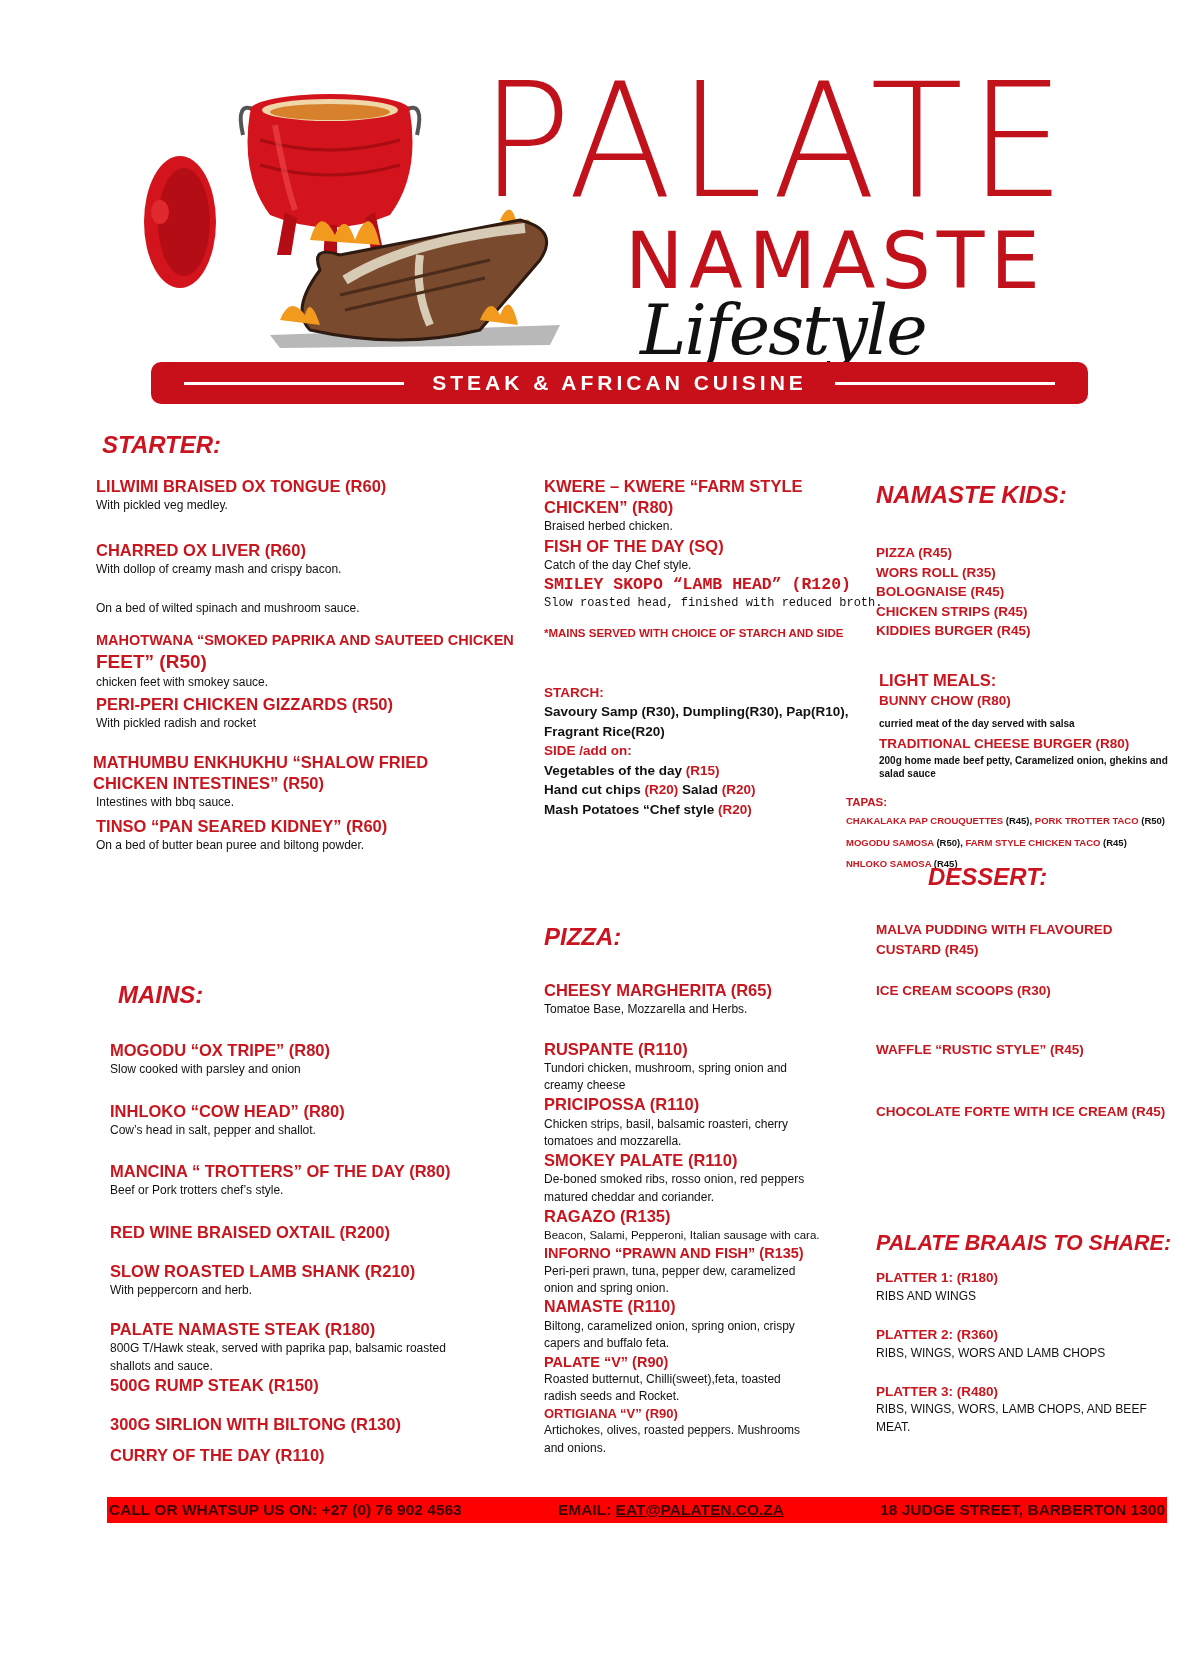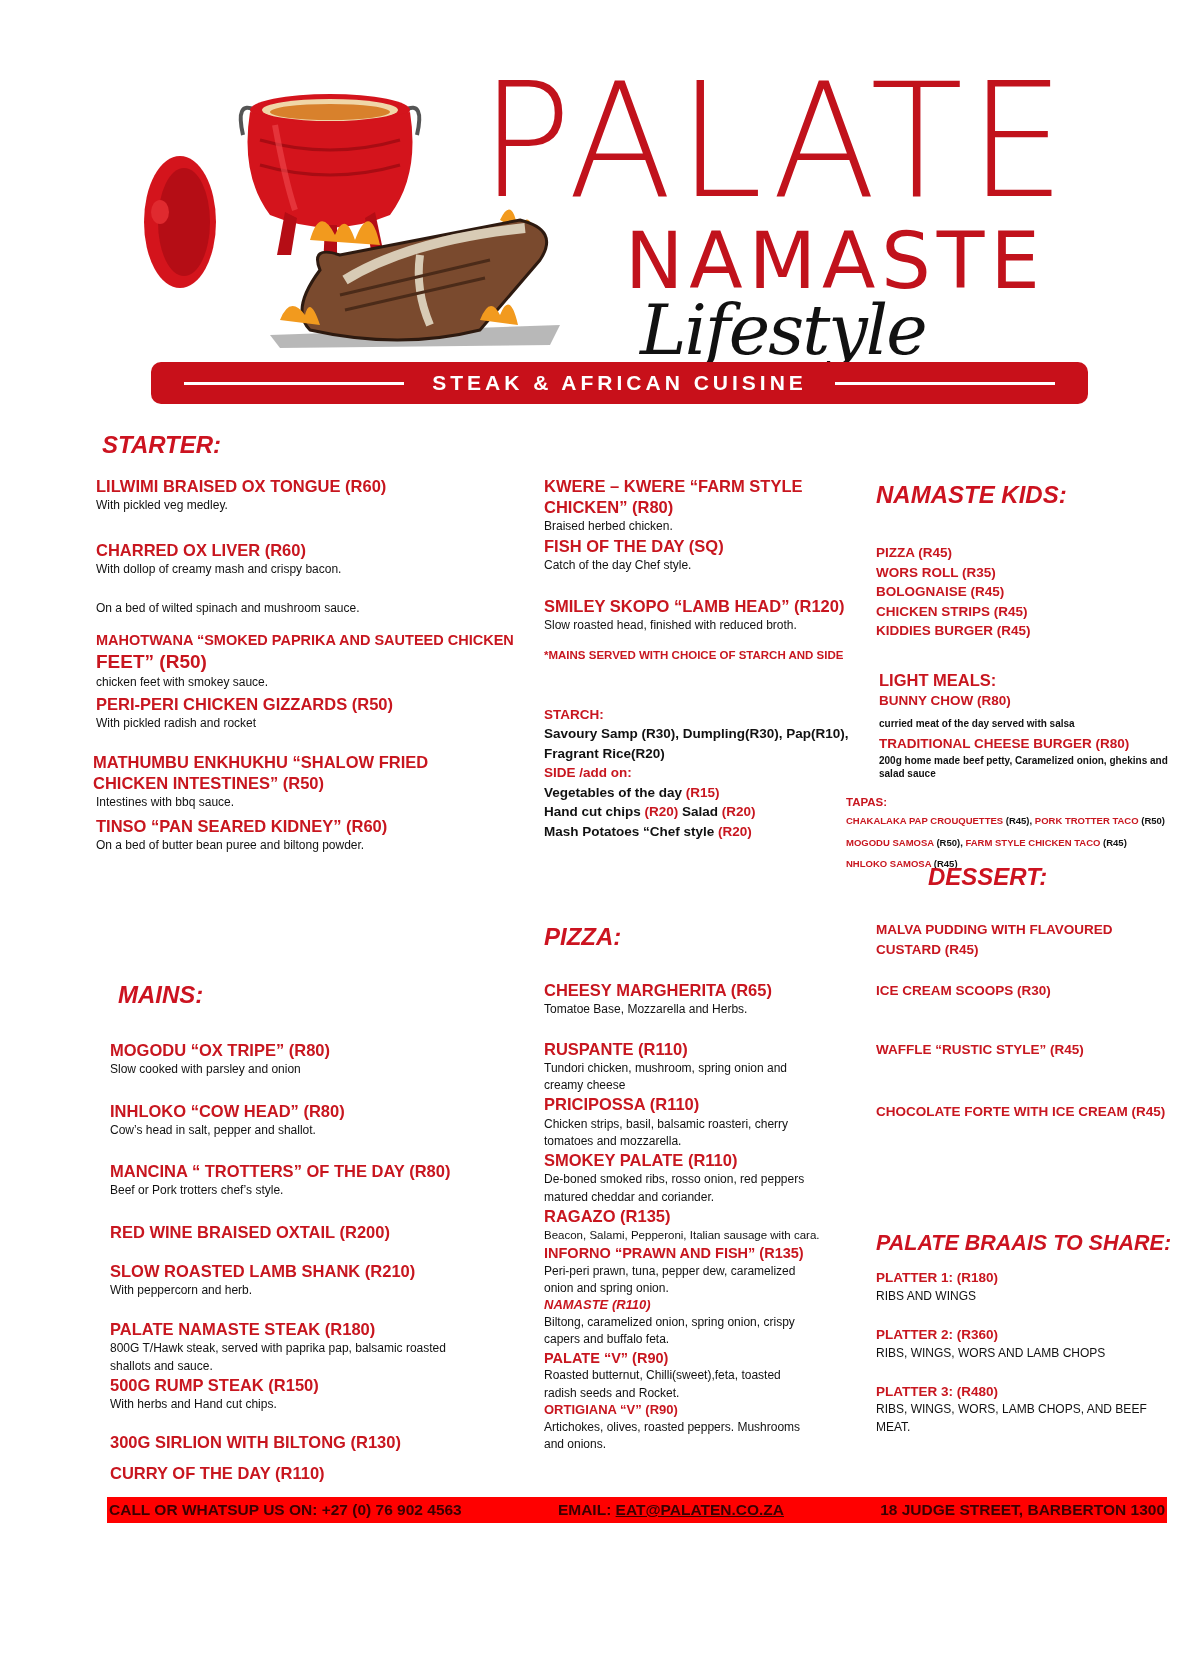--- a/index.html
+++ b/index.html
@@ -145,41 +145,40 @@
     <div class="item-name">SLOW ROASTED LAMB SHANK (R210)</div>
     <div class="item-desc">With peppercorn and herb.</div>
   </div>
   <div style="margin-top:20px;">
     <div class="item-name">PALATE NAMASTE STEAK (R180)</div>
     <div class="item-desc">800G T/Hawk steak, served with paprika pap, balsamic roasted</div>
     <div class="item-desc">shallots and sauce.</div>
   </div>
   <div>
     <div class="item-name">500G RUMP STEAK (R150)</div>
-    <div class="item-desc">With herbs and Hand cut chips.</div>
   </div>
   <div style="margin-top:18px;">
     <div class="item-name">300G SIRLION WITH BILTONG (R130)</div>
   </div>
   <div style="margin-top:10px;">
     <div class="item-name">CURRY OF THE DAY (R110)</div>
   </div>
 </div>
 
 <div class="abs" style="left:544px; top:476px; width:310px;">
   <div>
     <div class="item-name">KWERE – KWERE “FARM STYLE</div>
     <div class="item-name">CHICKEN” (R80)</div>
     <div class="item-desc">Braised herbed chicken.</div>
   </div>
   <div>
     <div class="item-name">FISH OF THE DAY (SQ)</div>
     <div class="item-desc">Catch of the day Chef style.</div>
   </div>
-  <div style="margin-top:22px; white-space:nowrap;">
+  <div style="white-space:nowrap;font-family:Liberation Mono, monospace;">
     <div class="item-name">SMILEY SKOPO “LAMB HEAD” (R120)</div>
     <div class="item-desc">Slow roasted head, finished with reduced broth.</div>
   </div>
   <div style="margin-top:14px; white-space:nowrap; font-size:11.5px; font-weight:bold;" class="red">*MAINS SERVED WITH CHOICE OF STARCH AND SIDE</div>
 
   <div style="margin-top:44px;" class="small-name">STARCH:</div>
   <div class="blk-bold" style="white-space:nowrap;">Savoury Samp (R30), Dumpling(R30), Pap(R10),</div>
   <div class="blk-bold">Fragrant Rice(R20)</div>
   <div class="small-name" style="font-weight:normal; font-weight:bold;">SIDE /add on:</div>
   <div class="blk-bold">
@@ -218,21 +217,21 @@
   <div>
     <div class="item-name">RAGAZO (R135)</div>
     <div class="item-desc" style="font-size:11.5px;">Beacon, Salami, Pepperoni, Italian sausage with cara.</div>
   </div>
   <div>
     <div class="item-name" style="font-size:14.5px;">INFORNO “PRAWN AND FISH” (R135)</div>
     <div class="item-desc">Peri-peri prawn, tuna, pepper dew, caramelized</div>
     <div class="item-desc">onion and spring onion.</div>
   </div>
   <div>
-    <div class="item-name" style="font-size:13px;font-style:italic;">NAMASTE (R110)</div>
+    <div class="item-name" style="font-size:16px;">NAMASTE (R110)</div>
     <div class="item-desc">Biltong, caramelized onion, spring onion, crispy</div>
     <div class="item-desc">capers and buffalo feta.</div>
   </div>
   <div>
     <div class="item-name" style="font-size:14.5px;">PALATE “V” (R90)</div>
     <div class="item-desc">Roasted butternut, Chilli(sweet),feta, toasted</div>
     <div class="item-desc">radish seeds and Rocket.</div>
   </div>
   <div>
     <div class="item-name" style="font-size:13px;">ORTIGIANA “V” (R90)</div>

